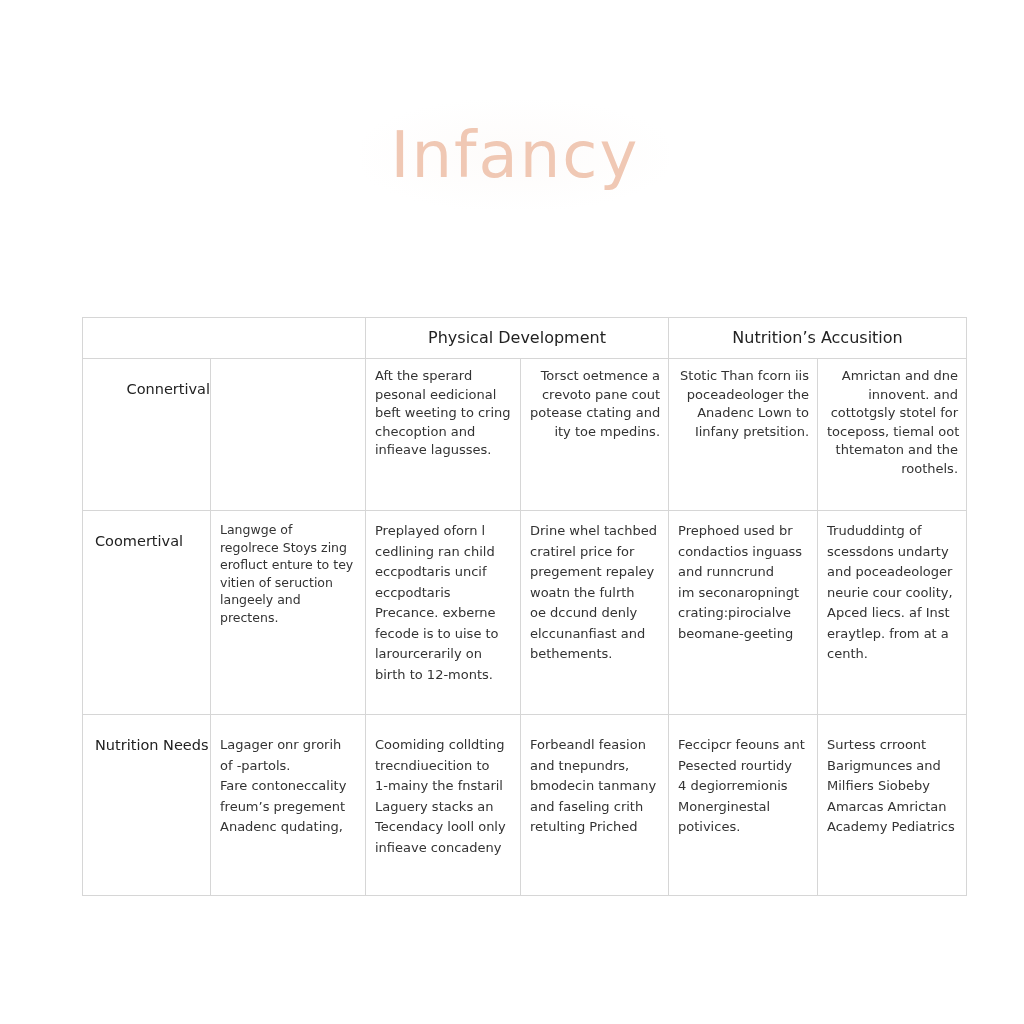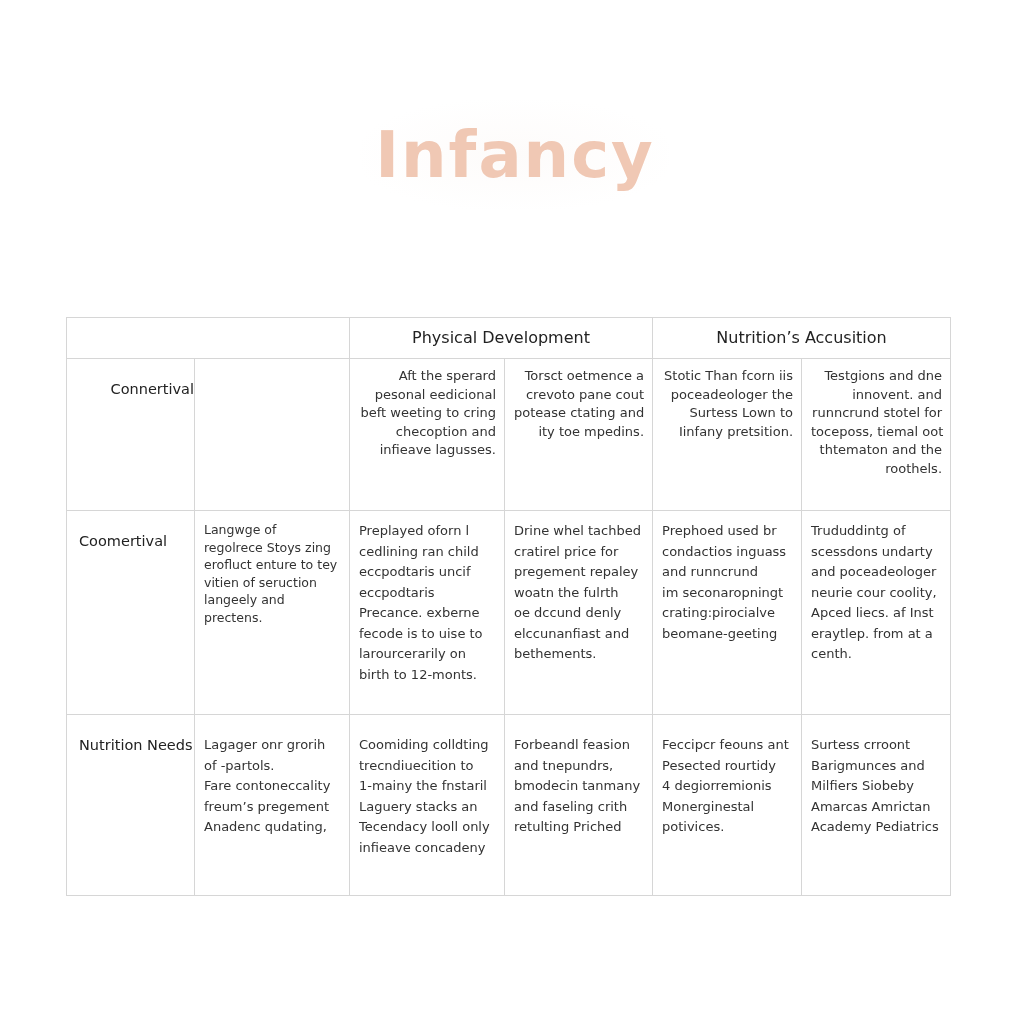--- a/index.html
+++ b/index.html
@@ -1,24 +1,24 @@
 <!DOCTYPE html>
 <html><head>
 <meta charset="utf-8">
 <style>
   html, body { margin: 0; padding: 0; background: #ffffff; }
   body { width: 1024px; height: 1024px; position: relative; overflow: hidden; font-family: "DejaVu Sans", sans-serif; color: #222; }
   .title-wrap { position: absolute; left: 360px; top: 100px; width: 310px; height: 110px; display: flex; align-items: center; justify-content: center; border-radius: 60px; background: radial-gradient(ellipse at center, #fdfbfa 0%, #ffffff 75%); }
-  .title { font-family: "DejaVu Sans", sans-serif; font-weight: 700; font-size: 64px; letter-spacing: 2px; color: #f0c8b4; -webkit-text-stroke: 0px; }
-  table.grid { position: absolute; left: 66px; top: 317px; border-collapse: collapse; table-layout: fixed; width: 884px; }
+  .title { font-family: "DejaVu Sans", sans-serif; font-weight: 400; font-size: 64px; letter-spacing: 2px; color: #f0c8b4; -webkit-text-stroke: 0px; }
+  table.grid { position: absolute; left: 82px; top: 317px; border-collapse: collapse; table-layout: fixed; width: 884px; }
   table.grid td { border: 1.5px solid #d6d6d6; vertical-align: top; font-size: 13px; line-height: 20.5px; color: #333; padding: 0; }
   .hdr { height: 40px; text-align: center; vertical-align: middle !important; font-size: 16px !important; color: #222 !important; }
   .rowlabel { font-size: 14.5px !important; color: #222 !important; padding: 20px 0 0 12px !important; }
   .cell { padding: 8px 8px 0 9px !important; }
-  .cell.center { text-align: right; margin-top: 47px; }
+  .cell.center { text-align: left; margin-top: 47px; }
   .cell .line { display: block; white-space: nowrap; }
   .r1 td { height: 131px; text-align: right; }
   .r2 td { height: 183px; }
   .r3 td { height: 160px; }
   .r2 .cell { padding-top: 10px !important; }
   .r3 .cell { padding-top: 20px !important; }
   .r2 .col2 { font-size: 12.5px !important; line-height: 17.5px !important; margin-top: 28px; }
   .r1 .col2, .r1 .cell { line-height: 18.5px !important; }
 </style>
 </head>
@@ -55,27 +55,27 @@
         </td>
     <td class="cell">
           <span class="line">Torsct oetmence a</span>
           <span class="line">crevoto pane cout</span>
           <span class="line">potease ctating and</span>
           <span class="line">ity toe mpedins.</span>
         </td>
     <td class="cell">
           <span class="line">Stotic Than fcorn iis</span>
           <span class="line">poceadeologer the</span>
-          <span class="line">Surtess Lown to</span>
+          <span class="line">Anadenc Lown to</span>
           <span class="line">Iinfany pretsition.</span>
         </td>
     <td class="cell">
-          <span class="line">Testgions and dne</span>
+          <span class="line">Amrictan and dne</span>
           <span class="line">innovent. and</span>
-          <span class="line">runncrund stotel for</span>
+          <span class="line">cottotgsly stotel for</span>
           <span class="line">toceposs, tiemal oot</span>
           <span class="line">thtematon and the</span>
           <span class="line">roothels.</span>
         </td>
   </tr>
   <tr class="r2">
     <td class="rowlabel">Coomertival</td>
     <td class="cell col2">
           <span class="line">Langwge of</span>
           <span class="line">regolrece Stoys zing</span>

